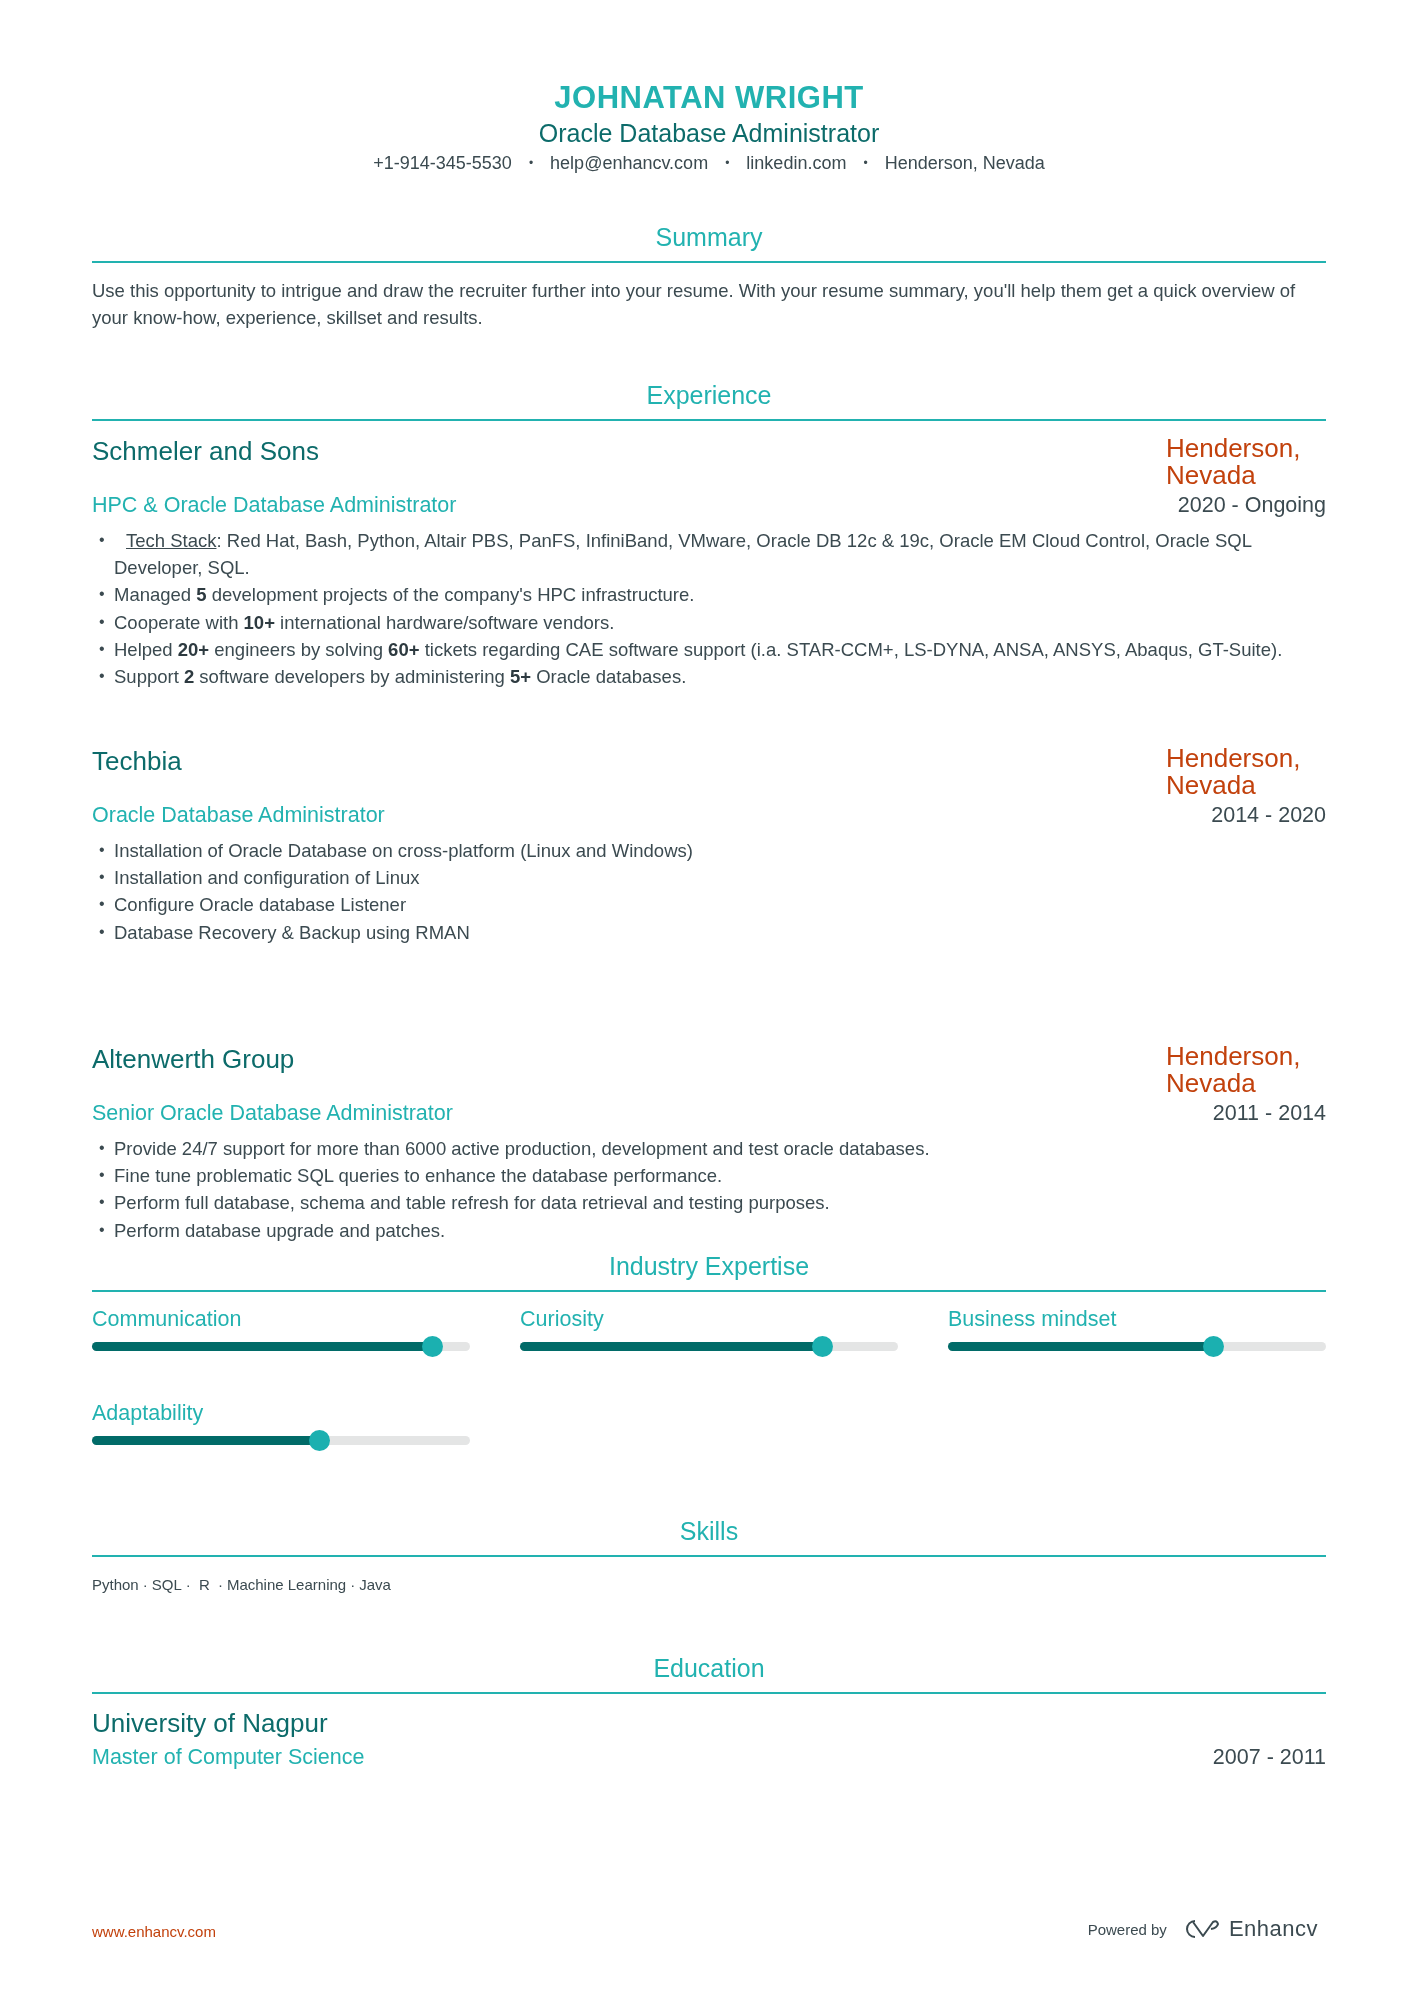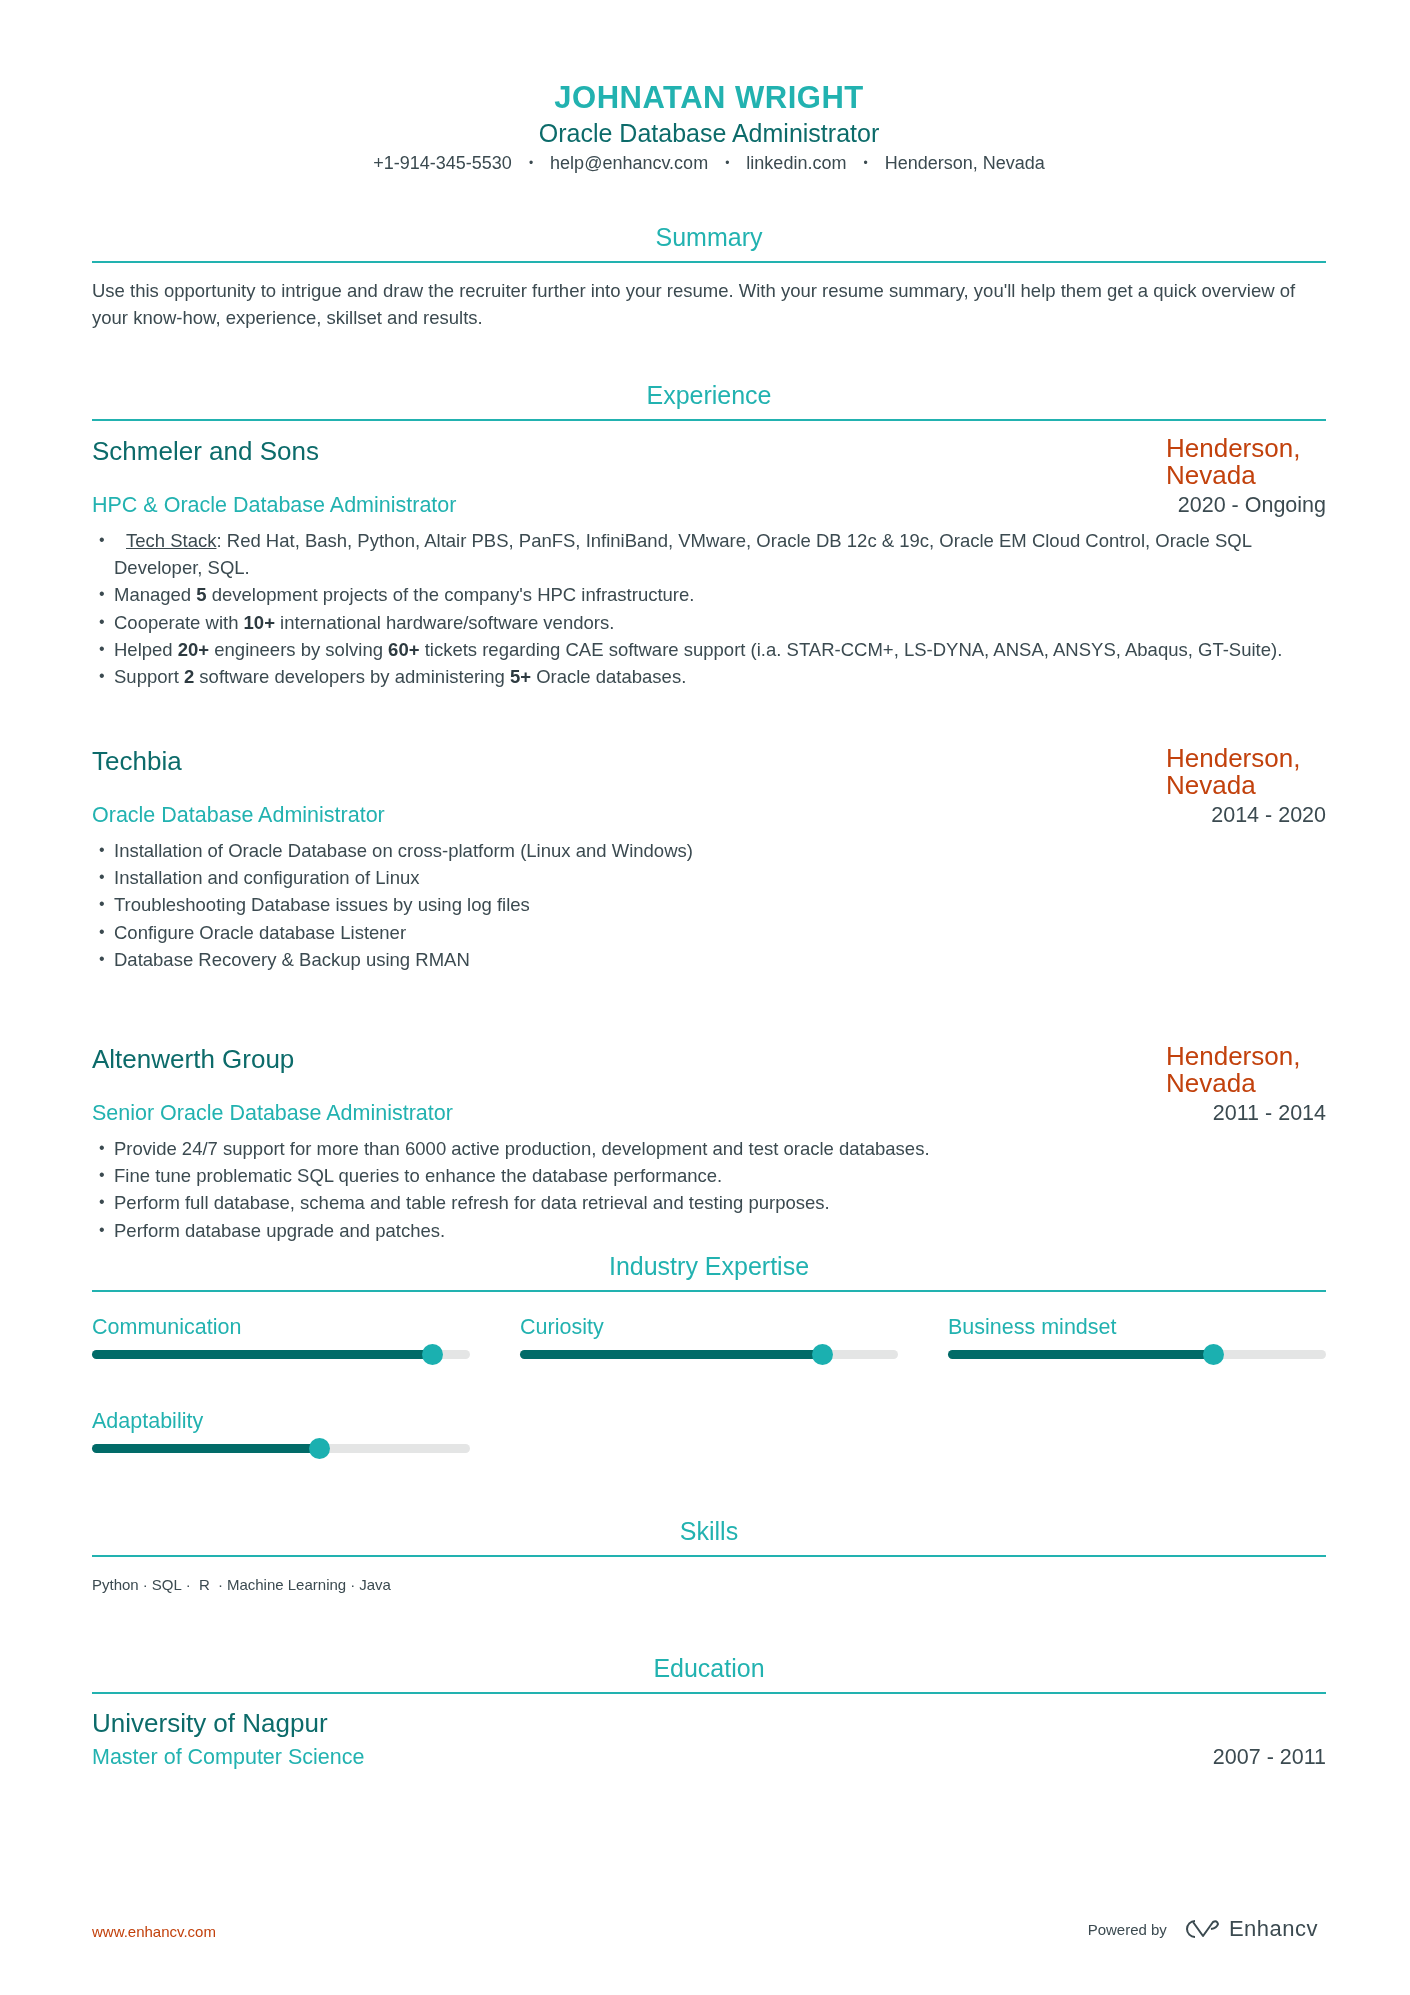--- a/index.html
+++ b/index.html
@@ -22,21 +22,21 @@
   .company { font-size: 26px; color: #0c6b6a; line-height: 32px; }
   .role { position: absolute; left: 0; font-size: 21.5px; color: #22b2b0; line-height: 28px; }
   .loc { position: absolute; right: 0; top: 0; text-align: left; font-size: 26px; line-height: 27px; color: #c2410c; width: 160px; }
   .dates { position: absolute; right: 0; text-align: right; font-size: 21.5px; line-height: 28px; color: #3b4a50; white-space: nowrap; }
   .bullets { position: absolute; left: 0; width: 1234px; list-style: none; }
   .bullets li { position: relative; padding-left: 22px; font-size: 18.5px; line-height: 27.2px; color: #3b4a50; }
   .bullets li::before { content: "•"; position: absolute; left: 7px; top: -1px; font-size: 16px; color: #3b4a50; }
   .bullets b { font-weight: bold; color: #2d3a40; }
   .bullets u { text-decoration: underline; margin-left: 12px; }
 
-  .skill-item { position: absolute; width: 378px; margin-top: 8px; }
+  .skill-item { position: absolute; width: 378px; }
   .skill-label { font-size: 21.5px; color: #22b2b0; line-height: 28px; }
   .slider { position: absolute; left: 0; top: 37px; width: 378px; height: 9px; background: #e4e5e5; border-radius: 5px; }
   .slider-fill { position: absolute; left: 0; top: 0; height: 9px; background: #016b68; border-radius: 5px; }
   .slider-knob { position: absolute; top: -6px; width: 21px; height: 21px; margin-left: -10px; border-radius: 50%; background: #1bb0b0; }
 
   .skills-line { position: absolute; left: 0; top: 1571px; font-size: 15px; line-height: 28px; color: #3b4a50; }
   .skills-line .dot { margin: 0 4px; }
 
   .edu-school { position: absolute; left: 0; top: 1707px; font-size: 26px; color: #0c6b6a; line-height: 32px; }
   .edu-degree { position: absolute; left: 0; top: 1743px; font-size: 21.5px; color: #22b2b0; line-height: 28px; }
@@ -94,21 +94,20 @@
     <div class="company">Techbia</div>
     <div class="loc">
       <div>Henderson,</div>
       <div>Nevada</div>
     </div>
     <div class="role" style="top:56px">Oracle Database Administrator</div>
     <div class="dates" style="top:56px">2014 - 2020</div>
     <ul class="bullets" style="top:92px">
         <li>Installation of Oracle Database on cross-platform (Linux and Windows)</li>
         <li>Installation and configuration of Linux</li>
-        <li>Troubleshooting Database issues by using log files</li>
         <li>Configure Oracle database Listener</li>
         <li>Database Recovery &amp; Backup using RMAN</li>
       </ul>
   </div>
 
   <div class="job" style="top:1043px">
     <div class="company">Altenwerth Group</div>
     <div class="loc">
       <div>Henderson,</div>
       <div>Nevada</div>

